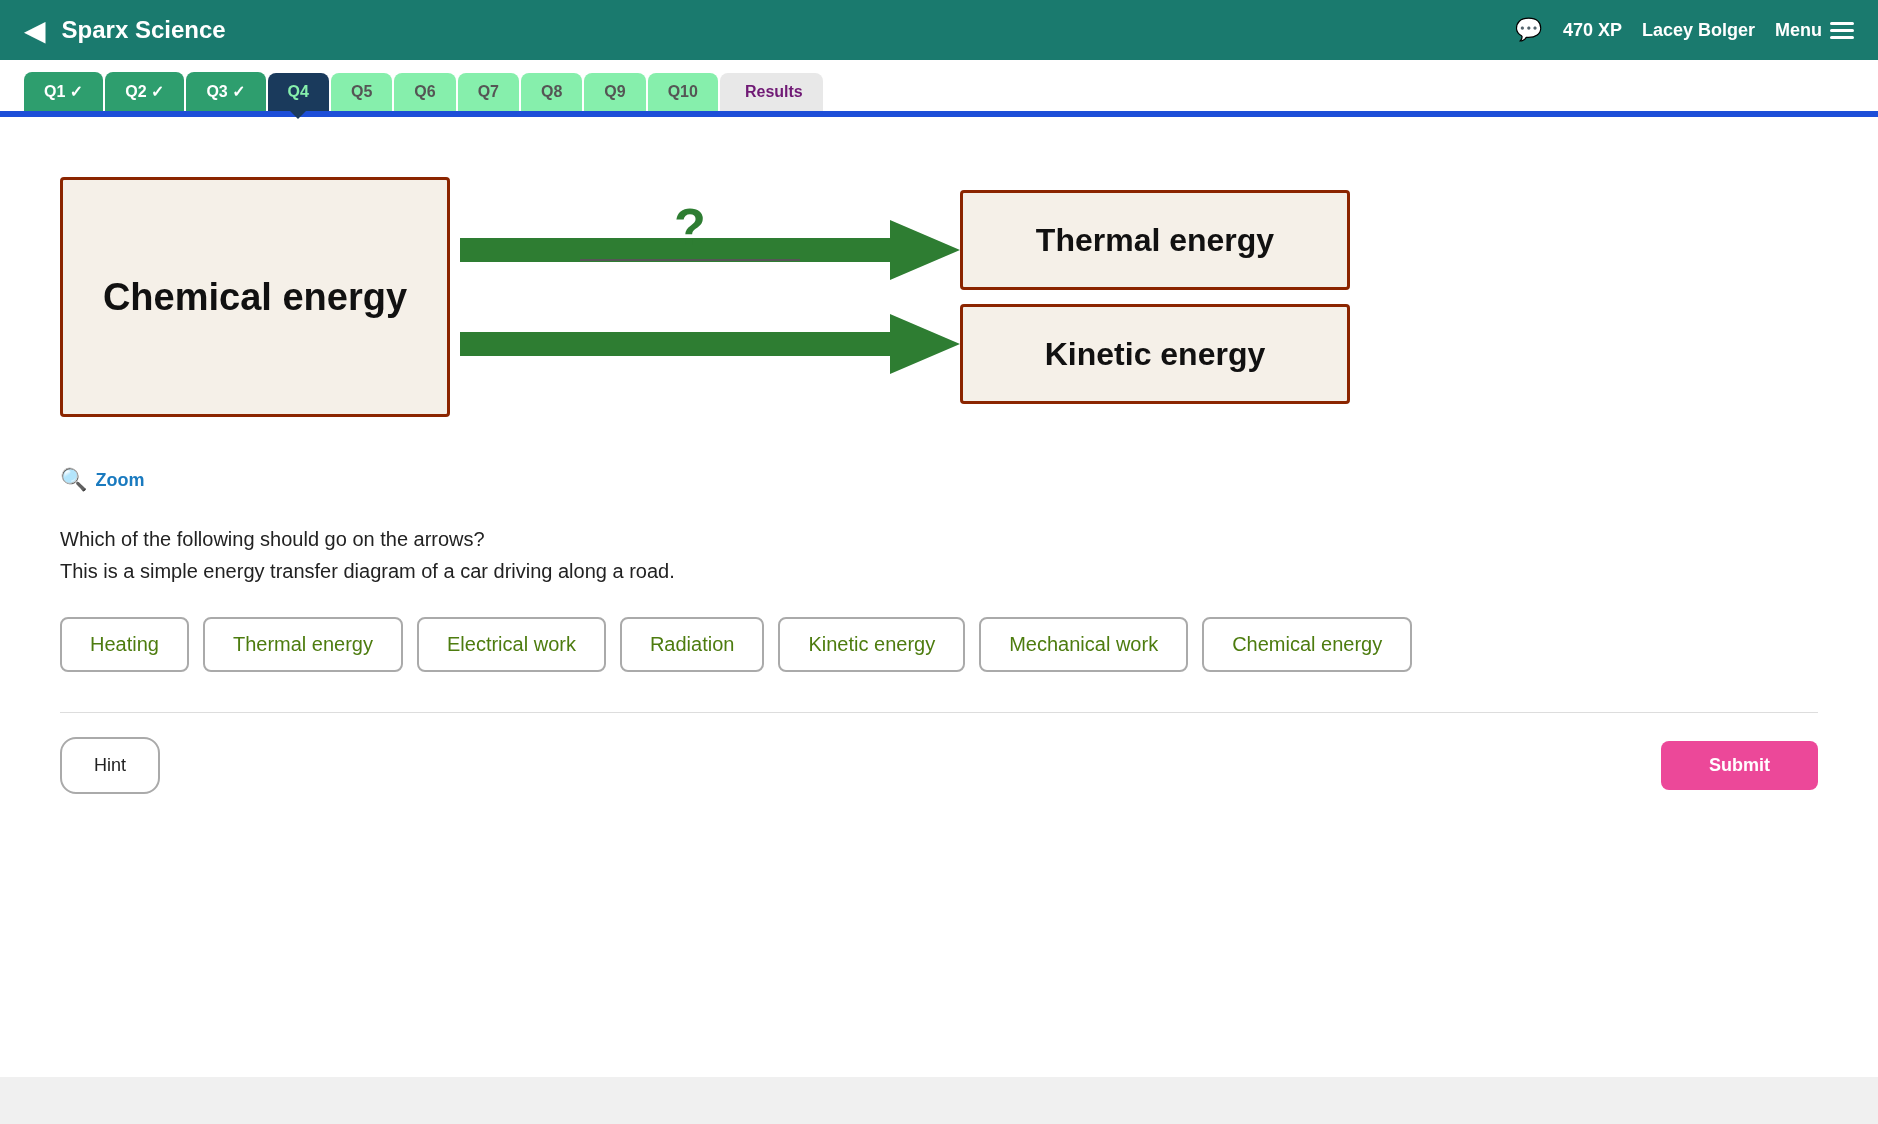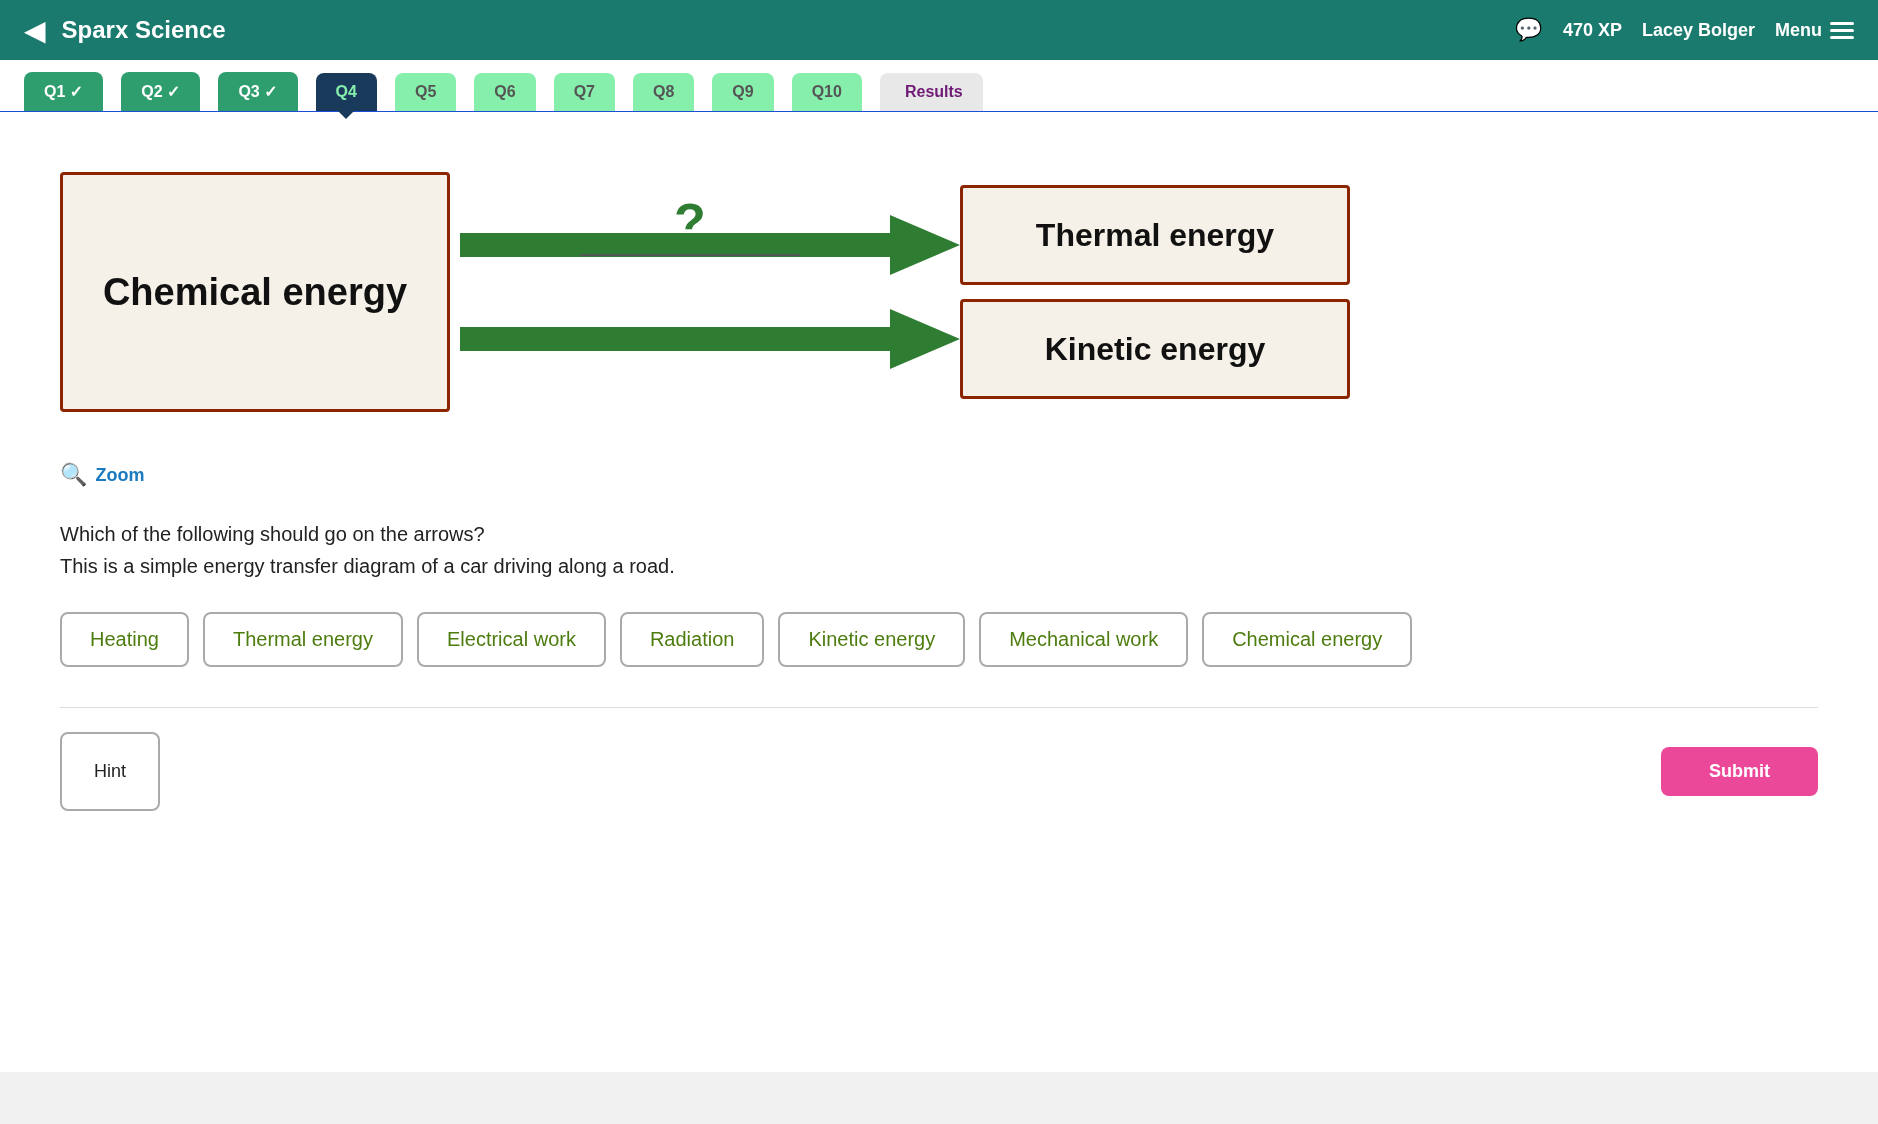--- a/index.html
+++ b/index.html
@@ -62,22 +62,22 @@
       background: white;
       border-radius: 2px;
     }
 
     
     .tab-bar {
       background: white;
       display: flex;
       align-items: center;
       padding: 12px 24px 0 24px;
-      gap: 18px;
-      border-bottom: 1px solid #1d4ed8;
+      gap: 2px;
+      border-bottom: 6px solid #1d4ed8;
     }
     .tab {
       padding: 10px 20px;
       border-radius: 8px 8px 0 0;
       font-size: 16px;
       font-weight: bold;
       cursor: pointer;
       border: none;
       background: #86efac;
       color: #555;
@@ -195,22 +195,22 @@
     .bottom-buttons {
       display: flex;
       gap: 20px;
       align-items: center;
       border-top: 1px solid #ddd;
       padding-top: 24px;
     }
     .btn-hint {
       border: 2px solid #aaa;
       background: white;
-      border-radius: 8px;
-      padding: 27px 32px;
+      border-radius: 16px;
+      padding: 16px 32px;
       font-size: 18px;
       cursor: pointer;
       color: #222;
     }
     .btn-submit {
       border: none;
       background: #ec4899;
       border-radius: 8px;
       padding: 14px 48px;
       font-size: 18px;

